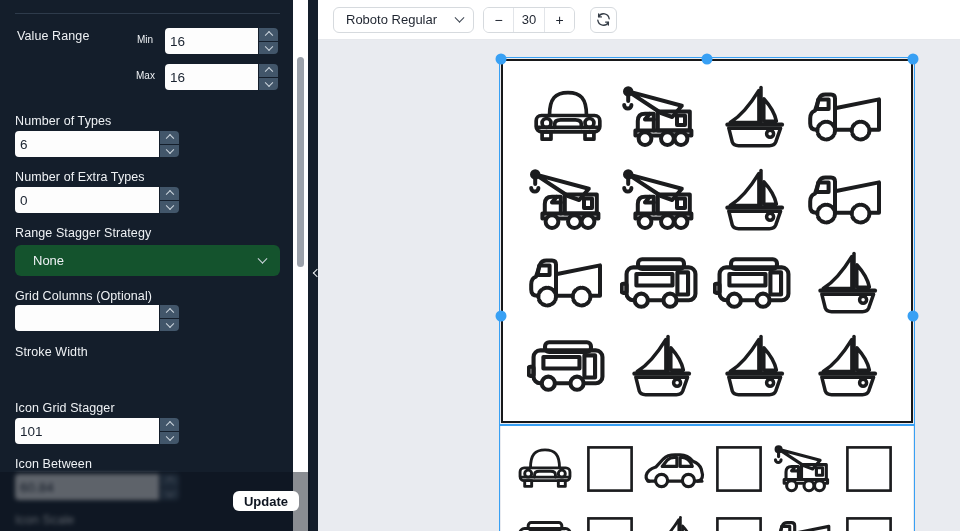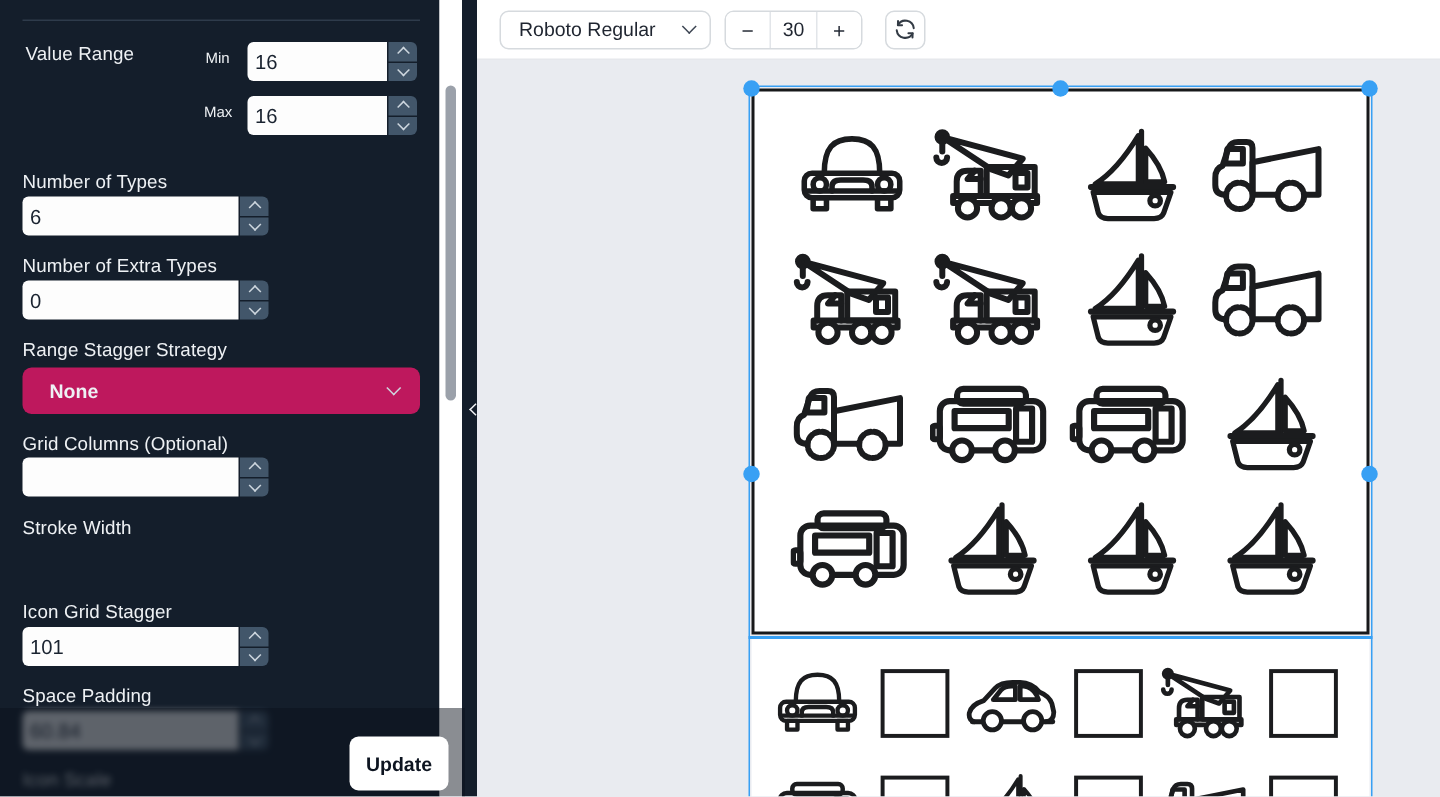--- a/index.html
+++ b/index.html
@@ -20,31 +20,31 @@
   .spin-col { width:19px; display:flex; flex-direction:column; gap:1px; margin-left:1px; }
   .spin { flex:1; background:#42566a; position:relative; cursor:pointer; }
   .spin:first-child { border-radius:0 4px 0 0; }
   .spin:last-child  { border-radius:0 0 4px 0; }
   .spin::before { content:""; position:absolute; left:50%; top:50%; width:5px; height:5px;
                   border-left:1.5px solid #cdd6de; border-top:1.5px solid #cdd6de; }
   .spin.up::before   { transform:translate(-50%,-28%) rotate(45deg); }
   .spin.down::before { transform:translate(-50%,-72%) rotate(225deg); }
 
   .dropdown { position:absolute; left:15px; top:245px; width:265px; height:31px;
-              background:#be185d; border-radius:6px; display:flex; align-items:center;
-              padding:0 14px 0 18px; cursor:pointer;font-weight:bold; }
+              background:#14532d; border-radius:6px; display:flex; align-items:center;
+              padding:0 14px 0 18px; cursor:pointer; }
   .dropdown .dd-val { font-size:13px; color:#eef1f4; flex:1; }
   .chev-down { width:7px; height:7px; border-left:1.6px solid #cfd7df; border-top:1.6px solid #cfd7df;
                transform:rotate(225deg) translate(18%,18%); }
 
   .obscured { filter:blur(2px); opacity:.65; }
 
   .bottom-overlay { position:absolute; left:0; top:472px; width:310px; height:59px;
                     background:rgba(10,17,27,.48); z-index:5; }
-  .update-btn { position:absolute; left:233px; top:491px; z-index:6; width:66px; height:36px;
+  .update-btn { position:absolute; left:233px; top:491px; z-index:6; width:66px; height:20px;
                 background:#ffffff; border:none; border-radius:6px; font-size:13px; font-weight:700;
                 color:#0d1420; cursor:pointer; font-family:"Liberation Sans",sans-serif; }
 
   
   .scroll-track { position:absolute; left:293px; top:0; width:15px; height:531px; background:#ffffff; }
   .scroll-thumb { position:absolute; left:4px; top:57px; width:7px; height:210px;
                   background:#9ba1aa; border-radius:4px; }
   .rail { position:absolute; left:308px; top:0; width:10px; height:531px; background:#141e2b; }
   .collapse-tab { position:absolute; left:308px; top:241px; width:18px; height:64px;
                   background:#141e2b; border-radius:0 10px 10px 0; cursor:pointer; }
@@ -239,21 +239,21 @@
 
     <div class="lbl" style="left:15px; top:401px;">Icon Grid Stagger</div>
     <div class="num-box" style="left:15px; top:418px;">
       <input class="val" style="width: 144px; border: none;" value="101">
       <div class="spin-col">
           <div class="spin up"></div>
           <div class="spin down"></div>
         </div>
     </div>
 
-    <div class="lbl" style="left:15px; top:457px;">Space Padding</div>
+    <div class="lbl" style="left:15px; top:457px;">Icon Between</div>
     <div class="num-box obscured" style="left:15px; top:474px;">
       <input class="val" style="width: 144px; border: none;" value="60.84">
       <div class="spin-col">
           <div class="spin up"></div>
           <div class="spin down"></div>
         </div>
     </div>
 
     <div class="lbl obscured" style="left:15px; top:513px;">Icon Scale</div>
   </div>

